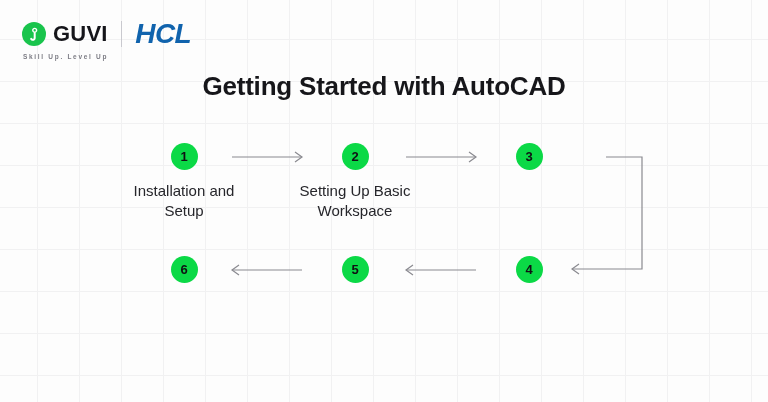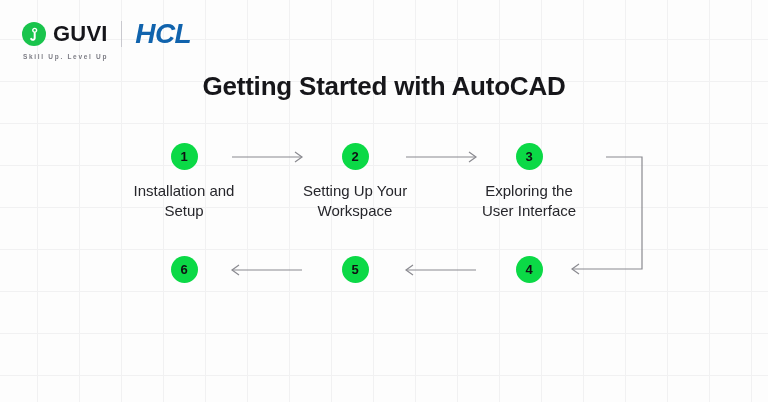--- a/index.html
+++ b/index.html
@@ -198,28 +198,26 @@
   </div>
 
   <div class="node" style="left:184px; top:143px;">
     <div class="node-badge">1</div>
     <div class="node-label">Installation and
 Setup</div>
   </div>
 
   <div class="node" style="left:355px; top:143px;">
     <div class="node-badge">2</div>
-    <div class="node-label">Setting Up Your
+    <div class="node-label">Setting Up Basic
 Workspace</div>
   </div>
 
   <div class="node" style="left:529px; top:143px;">
     <div class="node-badge">3</div>
-    <div class="node-label">Exploring the
-User Interface</div>
   </div>
 
   <div class="node" style="left:529px; top:256px;">
     <div class="node-badge">4</div>
   </div>
 
   <div class="node" style="left:355px; top:256px;">
     <div class="node-badge">5</div>
   </div>
 

